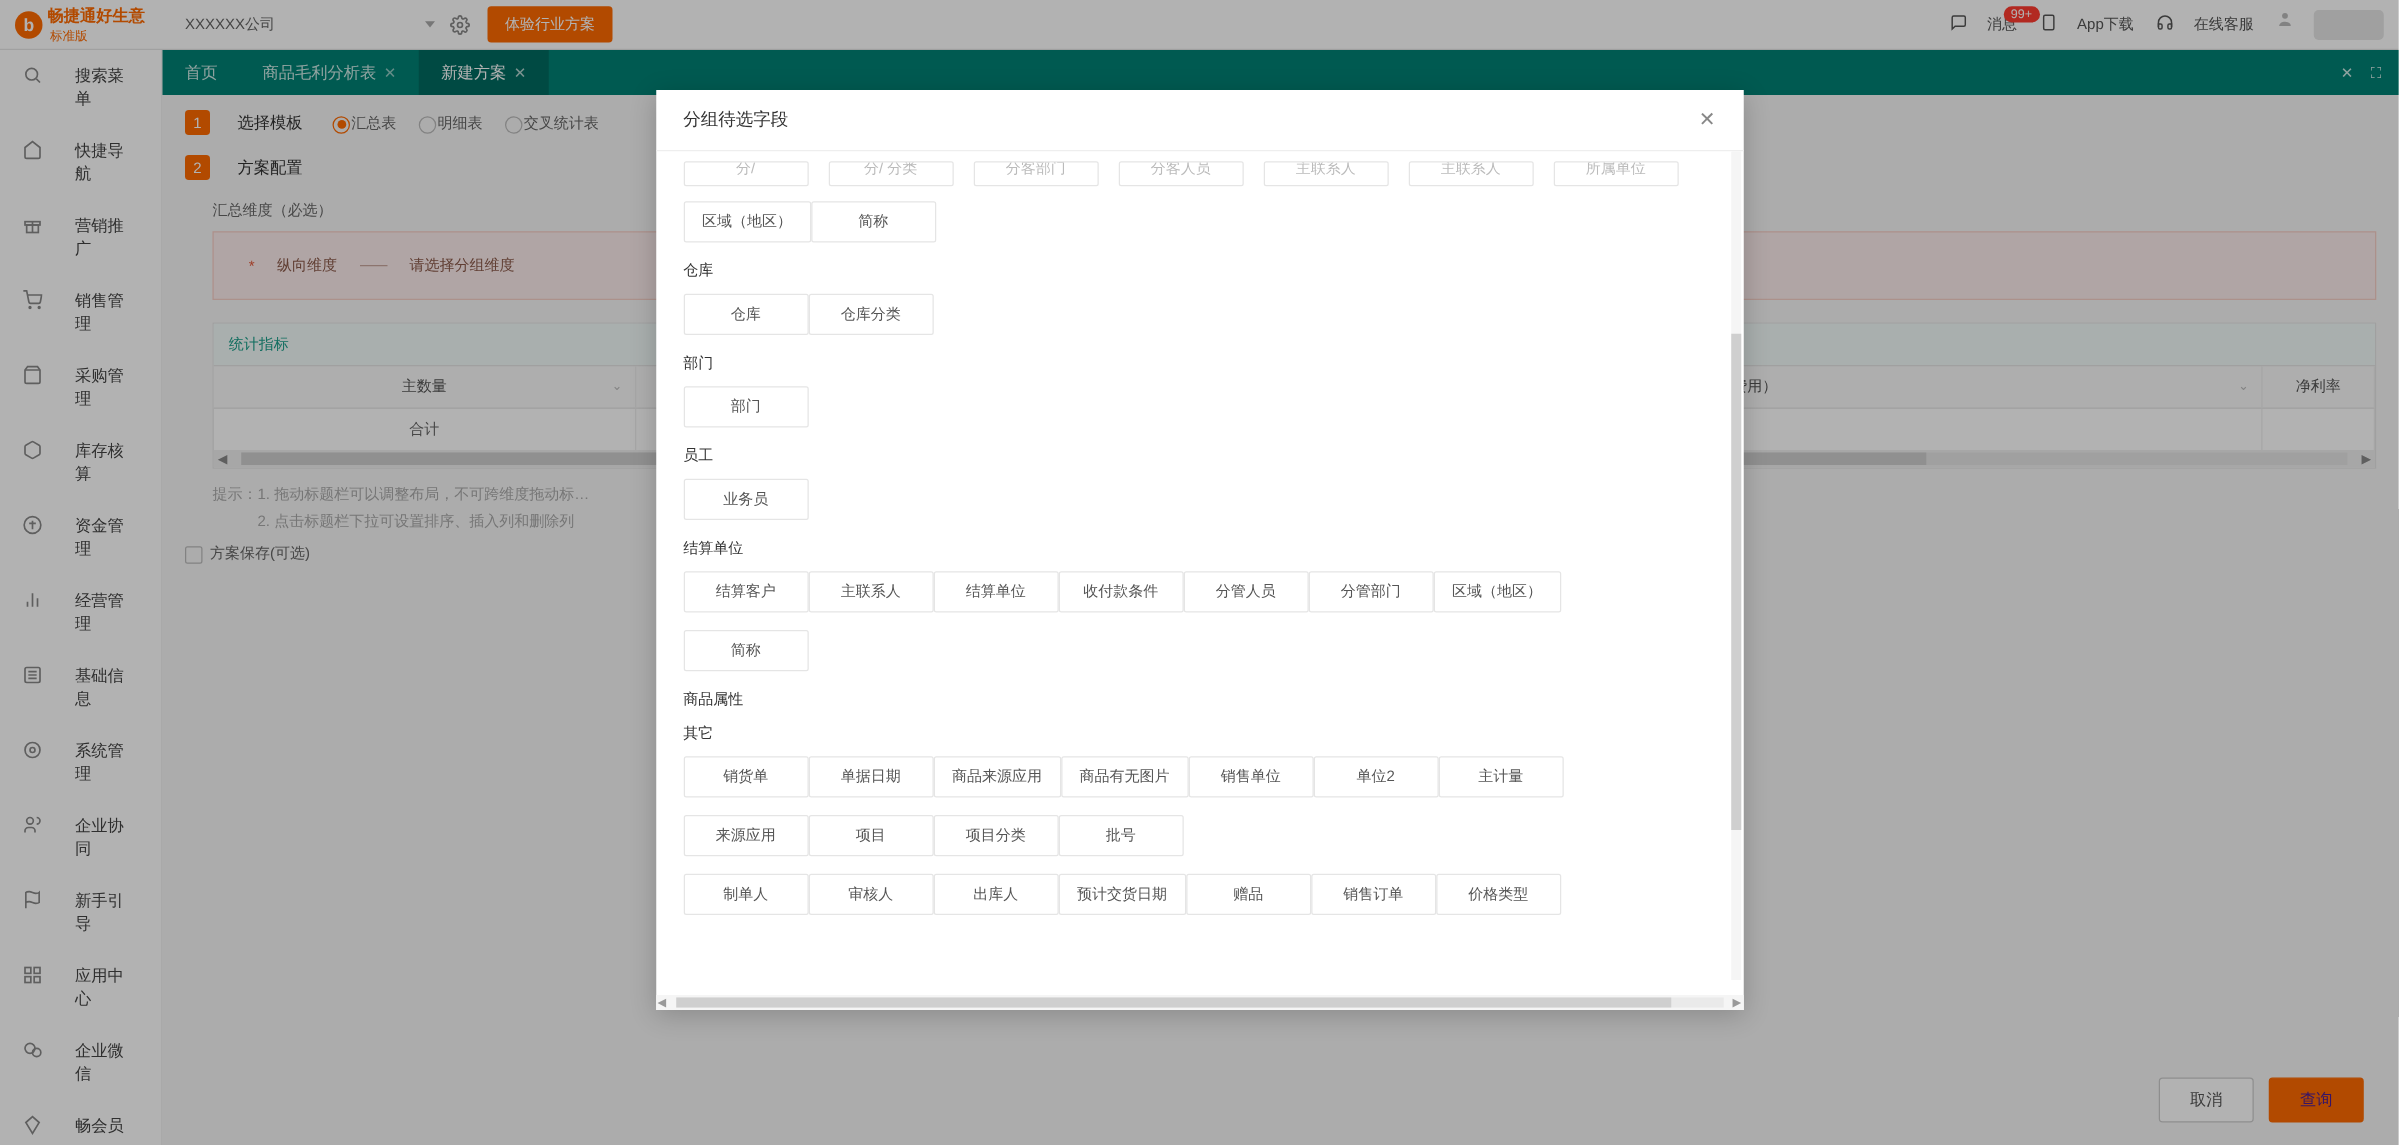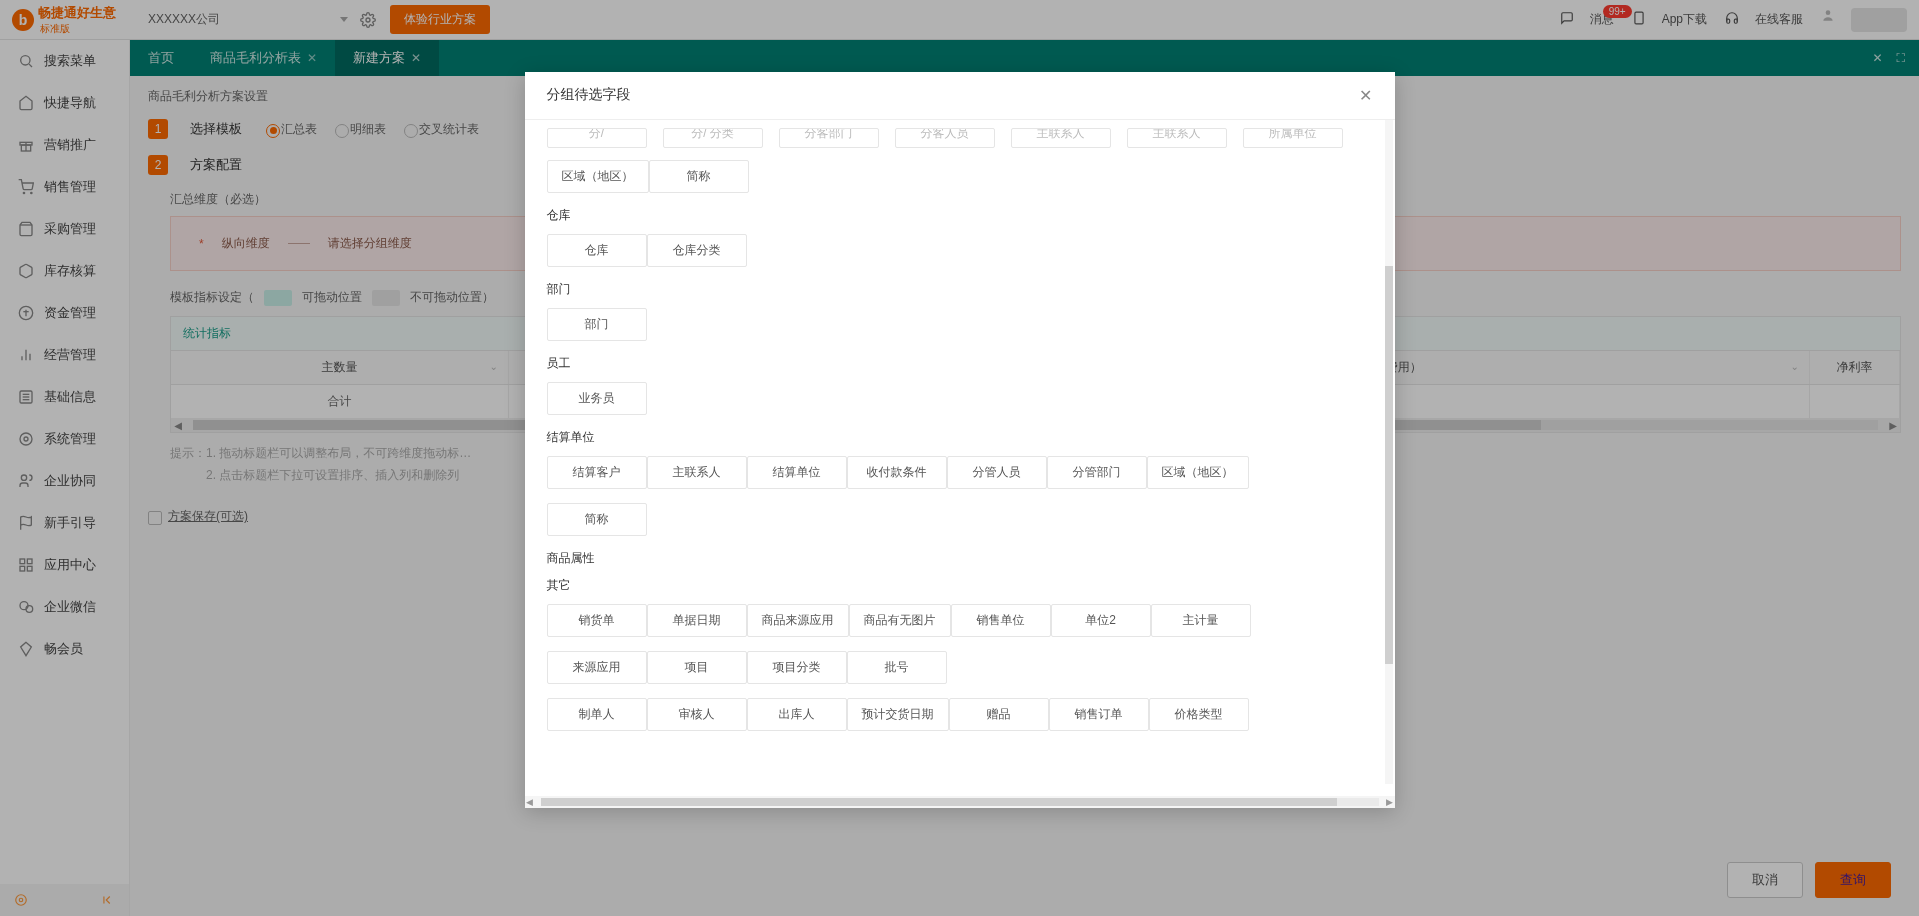--- a/index.html
+++ b/index.html
@@ -17,21 +17,21 @@
 .orange-btn { background: #ff6a00; color: #fff; border: none; padding: 6px 14px; border-radius: 3px; margin-left: 14px; cursor: pointer; font-size: 12px; }
 .topbar-spacer { flex: 1; }
 .top-right { display: flex; align-items: center; gap: 18px; color: #555; }
 .top-right-item { display: flex; align-items: flex-start; gap: 16px; cursor: pointer; position: relative; }
 .badge { position: absolute; top: -6px; right: -18px; background: #ff3b30; color: #fff; font-size: 10px; padding: 1px 6px; border-radius: 8px; }
 .avatar-block { width: 56px; height: 24px; background: #e5e5e5; border-radius: 4px; }
 
 
 .main-wrap { display: flex; height: calc(916px - 40px); }
 .sidebar { width: 130px; background: #fff; border-right: 1px solid #eee; display: flex; flex-direction: column; }
-.sidebar-item { display: flex; align-items: center; gap: 10px; padding: 12px 18px; color: #444; cursor: pointer; font-size: 13px; }
+.sidebar-item { display: flex; align-items: flex-start; gap: 26px; padding: 12px 18px; color: #444; cursor: pointer; font-size: 13px; }
 .sidebar-item .sicon { width: 16px; height: 16px; display: inline-flex; align-items: center; justify-content: center; color: #888; }
 .sidebar-footer { margin-top: auto; height: 32px; background: #f5f5f5; display: flex; align-items: center; justify-content: space-between; padding: 0 14px; color: #ff9a3c; }
 
 .content { flex: 1; display: flex; flex-direction: column; background: #f7f7f7; }
 .tabbar { height: 36px; background: #008174; display: flex; align-items: center; color: #cfeae6; }
 .tab { padding: 0 18px; height: 36px; display: flex; align-items: center; gap: 6px; cursor: pointer; font-size: 13px; }
 .tab.active { background: #006b60; color: #fff; }
 .tab.light { color: #cfeae6; }
 .tab-close { font-size: 12px; opacity: .7; }
 .tabbar-spacer { flex: 1; }
@@ -69,21 +69,21 @@
 .tfoot { display: flex; font-family: Liberation Serif, serif; }
 .td { flex: 1; padding: 8px 12px; text-align: center; color: #666; border-right: 1px solid #eee; }
 .td.wide { flex: 3; }
 .hscroll { height: 14px; background: #f0f0f0; display: flex; align-items: center; }
 .hscroll-track { flex: 1; height: 10px; background: #e5e5e5; margin: 0 8px; position: relative; }
 .hscroll-thumb { position: absolute; left: 0; top: 0; height: 10px; width: 80%; background: #cfcfcf; }
 .hscroll-arrow { width: 14px; text-align: center; color: #888; font-size: 10px; }
 
 .hints { color: #aaa; margin-top: 10px; line-height: 1.8; }
 
-.save-row { display: flex; align-items: flex-end; gap: 6px; margin-top: 22px; color: #666; text-decoration: underline; }
+.save-row { display: flex; align-items: flex-end; gap: 6px; margin-top: 6px; color: #666; }
 .checkbox { width: 14px; height: 14px; border: 1px solid #bbb; border-radius: 2px; }
 
 .bottom-actions { position: absolute; right: 28px; bottom: 18px; display: flex; gap: 12px; }
 .btn { padding: 8px 24px; border-radius: 3px; border: 1px solid #ccc; background: #fff; color: #555; cursor: pointer; font-size: 13px; }
 .btn.primary { background: #ff6a00; color: #4c1d95; border-color: #ff6a00; }
 
 
 .overlay { position: absolute; inset: 0; background: rgba(0,0,0,.3); }
 .modal { position: absolute; left: 50%; top: 48%; transform: translate(-50%, -50%); width: 870px; height: 736px; background: #fff; display: flex; flex-direction: column; box-shadow: 0 4px 20px rgba(0,0,0,.2); }
 .modal-header { padding: 14px 22px; display: flex; align-items: center; justify-content: space-between; border-bottom: 1px solid #eee; }
@@ -333,21 +333,20 @@
           <span class="tab-close">✕</span>
         </div>
       <div class="tabbar-spacer"></div>
       <div class="tabbar-icons">
         <span>✕</span>
         <span>⛶</span>
       </div>
     </div>
 
     <div class="page-body">
-      <div class="page-title">商品毛利分析方案设置</div>
 
       <div class="step-row">
         <span class="step-badge">1</span>
         <span class="step-label">选择模板</span>
         <div class="radio-group">
           <label class="radio-item">
               <span class="radio-dot checked"></span>
               <span>汇总表</span>
             </label>
           <label class="radio-item">
@@ -368,27 +367,20 @@
 
       <div class="section-indent">
         <div class="dim-label">汇总维度（必选）</div>
         <div class="dim-box">
           <span class="req">*</span>
           <span>纵向维度</span>
           <span class="dim-line"></span>
           <span>请选择分组维度</span>
         </div>
 
-        <div class="indicator-row">
-          <span>模板指标设定（</span>
-          <span class="chip green"></span>
-          <span>可拖动位置</span>
-          <span class="chip gray"></span>
-          <span>不可拖动位置）</span>
-        </div>
 
         <div class="table">
           <div class="table-title">统计指标</div>
           <div class="thead">
             <div class="th"><span>主数量</span><span class="sort">⌄</span></div>
             <div class="th"><span>无税金额</span></div>
             <div class="th wide"><span>净利润（毛利-现金折扣-销售费用）</span><span class="sort">⌄</span></div>
             <div class="th" style="flex:0 0 90px"><span>净利率</span></div>
           </div>
           <div class="tfoot">

